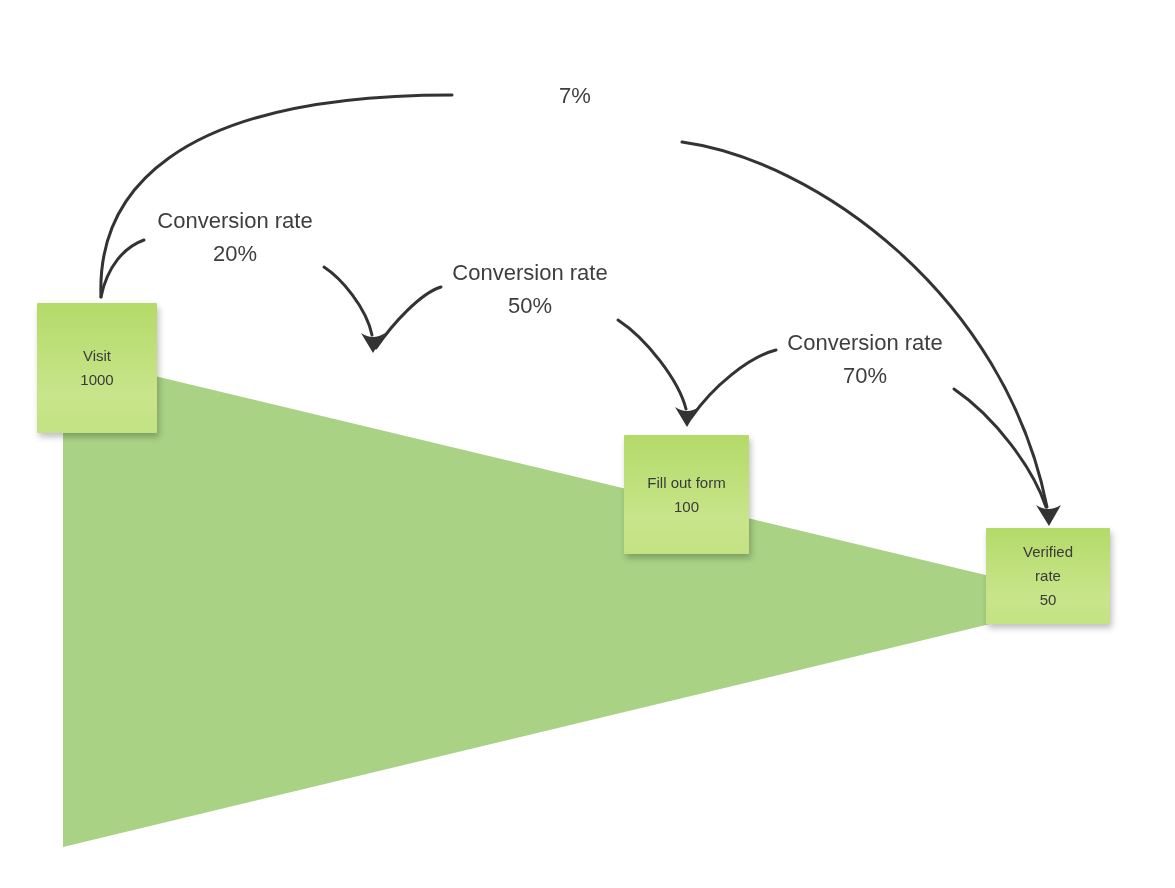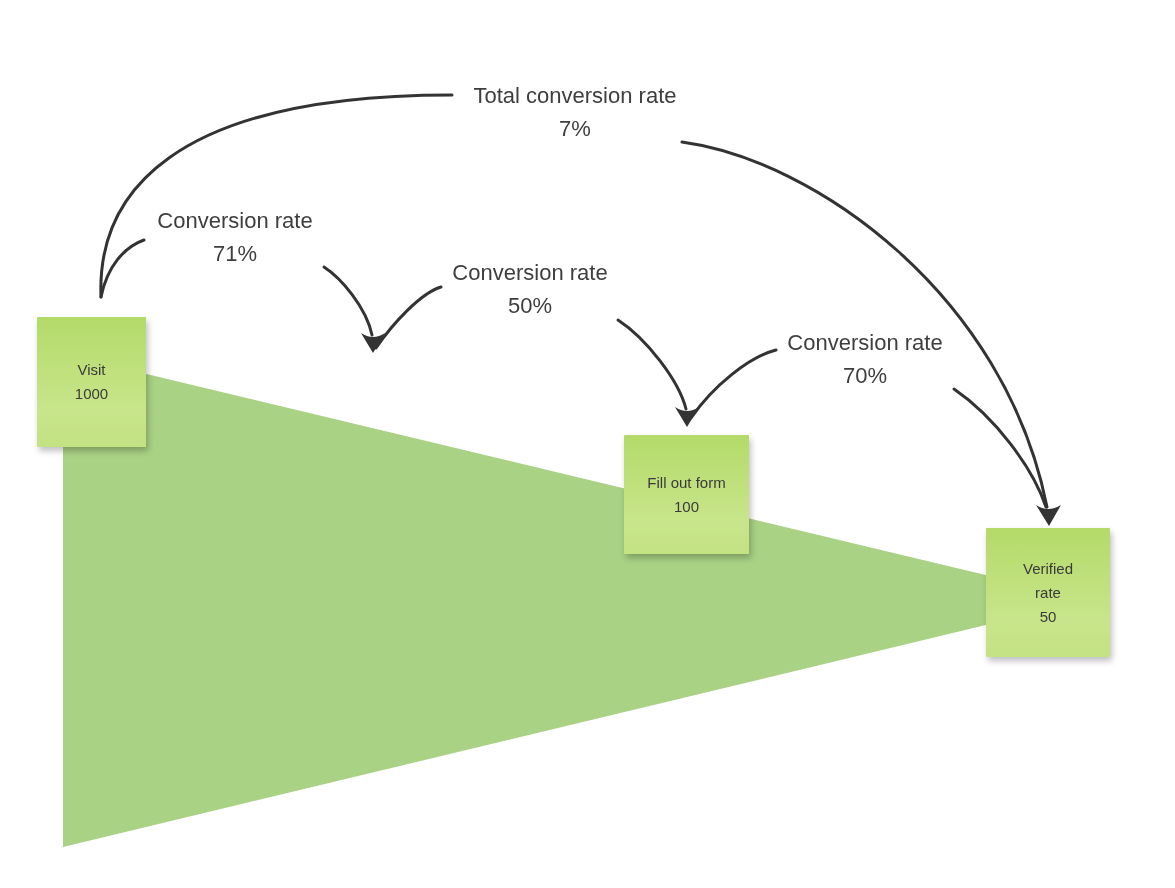--- a/index.html
+++ b/index.html
@@ -15,24 +15,24 @@
     position:absolute;
     background:linear-gradient(180deg,var(--note-top,#b4da69) 0%,var(--note-mid,#c8e58b) 72%,var(--note-bottom,#c3e282) 100%);
     box-shadow:2px 4px 6px rgba(0,0,0,0.25);
     display:flex;flex-direction:column;align-items:center;justify-content:center;
     text-align:center;
     color:var(--note-text,#3a3a3a);
     font-size:15px;line-height:24px;
     border-radius:1px;
     z-index:2;
   }
-  .note-1{left:37px;top:317px;width:109px;height:130px;}
+  .note-1{left:37px;top:303px;width:120px;height:130px;}
   .note-2{left:311px;top:362px;width:126px;height:127px;}
   .note-3{left:624px;top:435px;width:125px;height:119px;}
-  .note-4{left:986px;top:528px;width:124px;height:129px;}
+  .note-4{left:986px;top:528px;width:124px;height:96px;}
   .annotation{
     position:absolute;width:360px;
     text-align:center;
     color:var(--label-text,#3e3e3e);
     font-size:22px;line-height:33px;
     z-index:4;
   }
   .ann-total{left:395px;top:79px;}
   .ann-20{left:55px;top:204px;}
   .ann-50{left:350px;top:256px;}
@@ -78,27 +78,26 @@
       <path d="M954 389 C995 417, 1033 468, 1046 507"></path>
     </g>
     <g stroke="none" fill="#333333">
       <path d="M361 333 L373 353 L385 333 Q373 341 361 333 Z"></path>
       <path d="M675 407 L687 427 L699 407 Q687 415 675 407 Z"></path>
       <path d="M1036 505 L1049 526 L1061 505 Q1048 513 1036 505 Z"></path>
     </g>
   </svg>
 
   <div class="annotation ann-total">
-    <div>Total conversion rate</div>
     <div>7%</div>
   </div>
 
   <div class="annotation ann-20">
     <div>Conversion rate</div>
-    <div>71%</div>
+    <div>20%</div>
   </div>
 
   <div class="annotation ann-50">
     <div>Conversion rate</div>
     <div>50%</div>
   </div>
 
   <div class="annotation ann-70">
     <div>Conversion rate</div>
     <div>70%</div>

